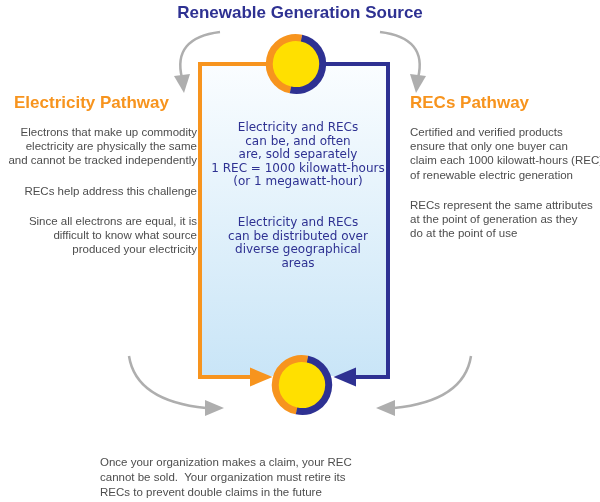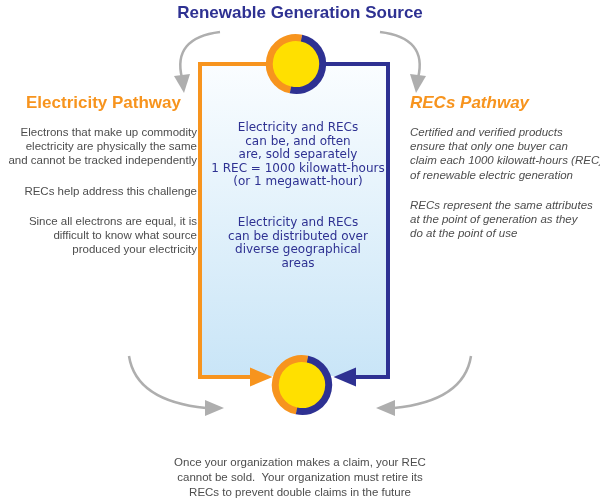--- a/index.html
+++ b/index.html
@@ -13,36 +13,36 @@
     font-size:17px;font-weight:bold;color:#2e3192;letter-spacing:0px;
   }
   .col-heading{
     font-size:17px;font-weight:bold;color:#f7941e;line-height:20px;margin:0 0 12px 0;
   }
   .body-par{
     font-size:11.5px;color:#4d4d4d;line-height:14.2px;margin:0 0 16px 0;
     white-space:pre;
   }
   .left-col{left:1px;top:93px;width:196px;text-align:right;}
-  .right-col{left:410px;top:93px;width:190px;text-align:left;font-style:italic;}
+  .right-col{left:410px;top:93px;width:190px;text-align:left;}
   .center-text{
     left:202px;top:121px;width:184px;text-align:center;
   }
   .center-par{
     font-family:"DejaVu Sans",sans-serif;
     font-size:12px;color:#2e3192;line-height:13.6px;margin:0 0 27px 0;
     white-space:pre;
     padding-left:8px;
   }
   .bottom-heading{
     left:0;top:431px;width:600px;text-align:center;
     font-size:16px;font-weight:bold;color:#2e3192;
   }
   .bottom-note{
-    left:100px;top:455px;width:400px;text-align:center;
+    left:100px;top:455px;width:400px;text-align:left;
     font-size:11.5px;color:#4d4d4d;line-height:14.8px;white-space:pre;
   }
   svg.diagram{position:absolute;left:0;top:0;}
 </style>
 </head>
 <body>
 
 <div class="stage">
 
   <svg class="diagram" width="600" height="502" viewBox="0 0 600 502">
@@ -86,21 +86,21 @@
     <g>
       <circle cx="302" cy="385" r="27" fill="#ffe000"></circle>
       <path d="M 307.51 359.08 A 26.5 26.5 0 1 0 296.49 410.92" fill="none" stroke="#f7941e" stroke-width="7"></path>
       <path d="M 296.49 410.92 A 26.5 26.5 0 1 0 307.51 359.08" fill="none" stroke="#2e3192" stroke-width="7"></path>
     </g>
   </svg>
 
   <div class="abs page-title">Renewable Generation Source</div>
 
   <div class="abs left-col">
-    <div class="col-heading" style="margin-right:16px;">Electricity Pathway</div>
+    <div class="col-heading" style="margin-right:28px;">Electricity Pathway</div>
     <p class="body-par">Electrons that make up commodity
 electricity are physically the same
 and cannot be tracked independently</p>
     <p class="body-par">RECs help address this challenge</p>
     <p class="body-par">Since all electrons are equal, it is
 difficult to know what source
 produced your electricity</p>
   </div>
 
   <div class="abs center-text">

